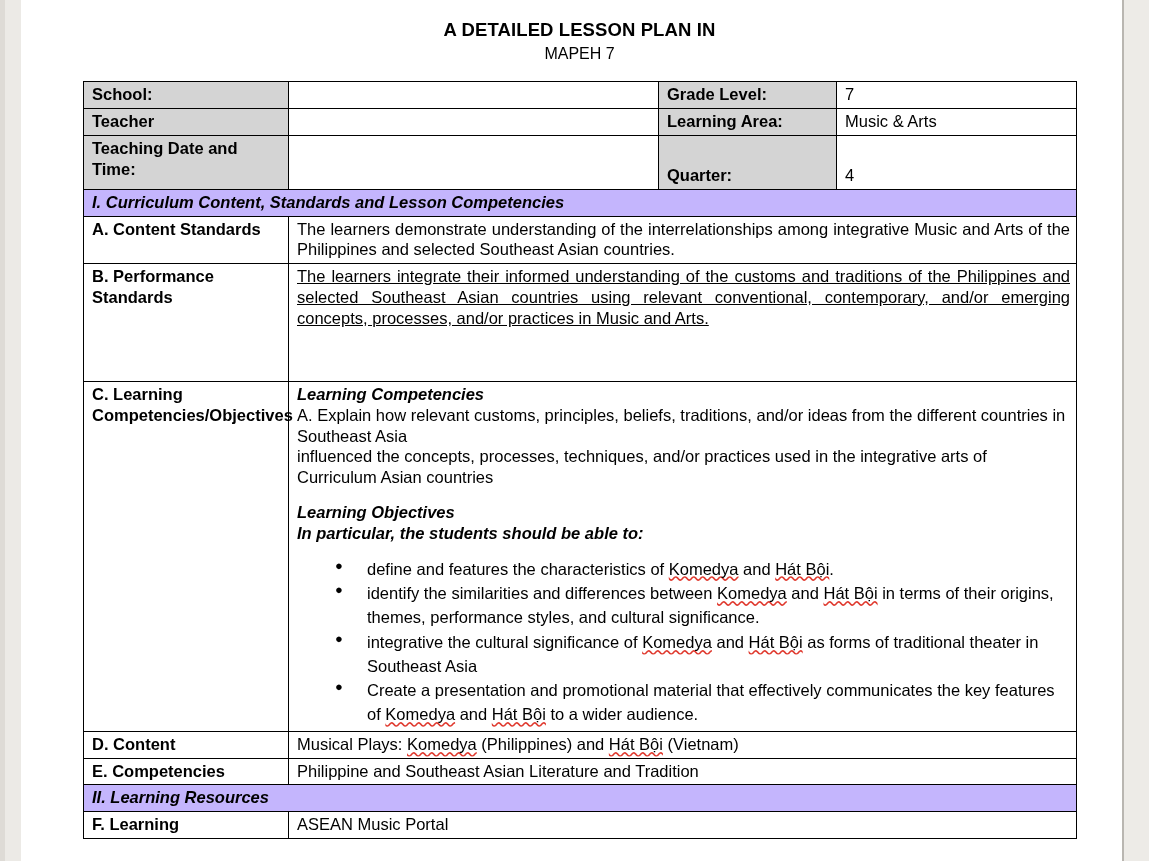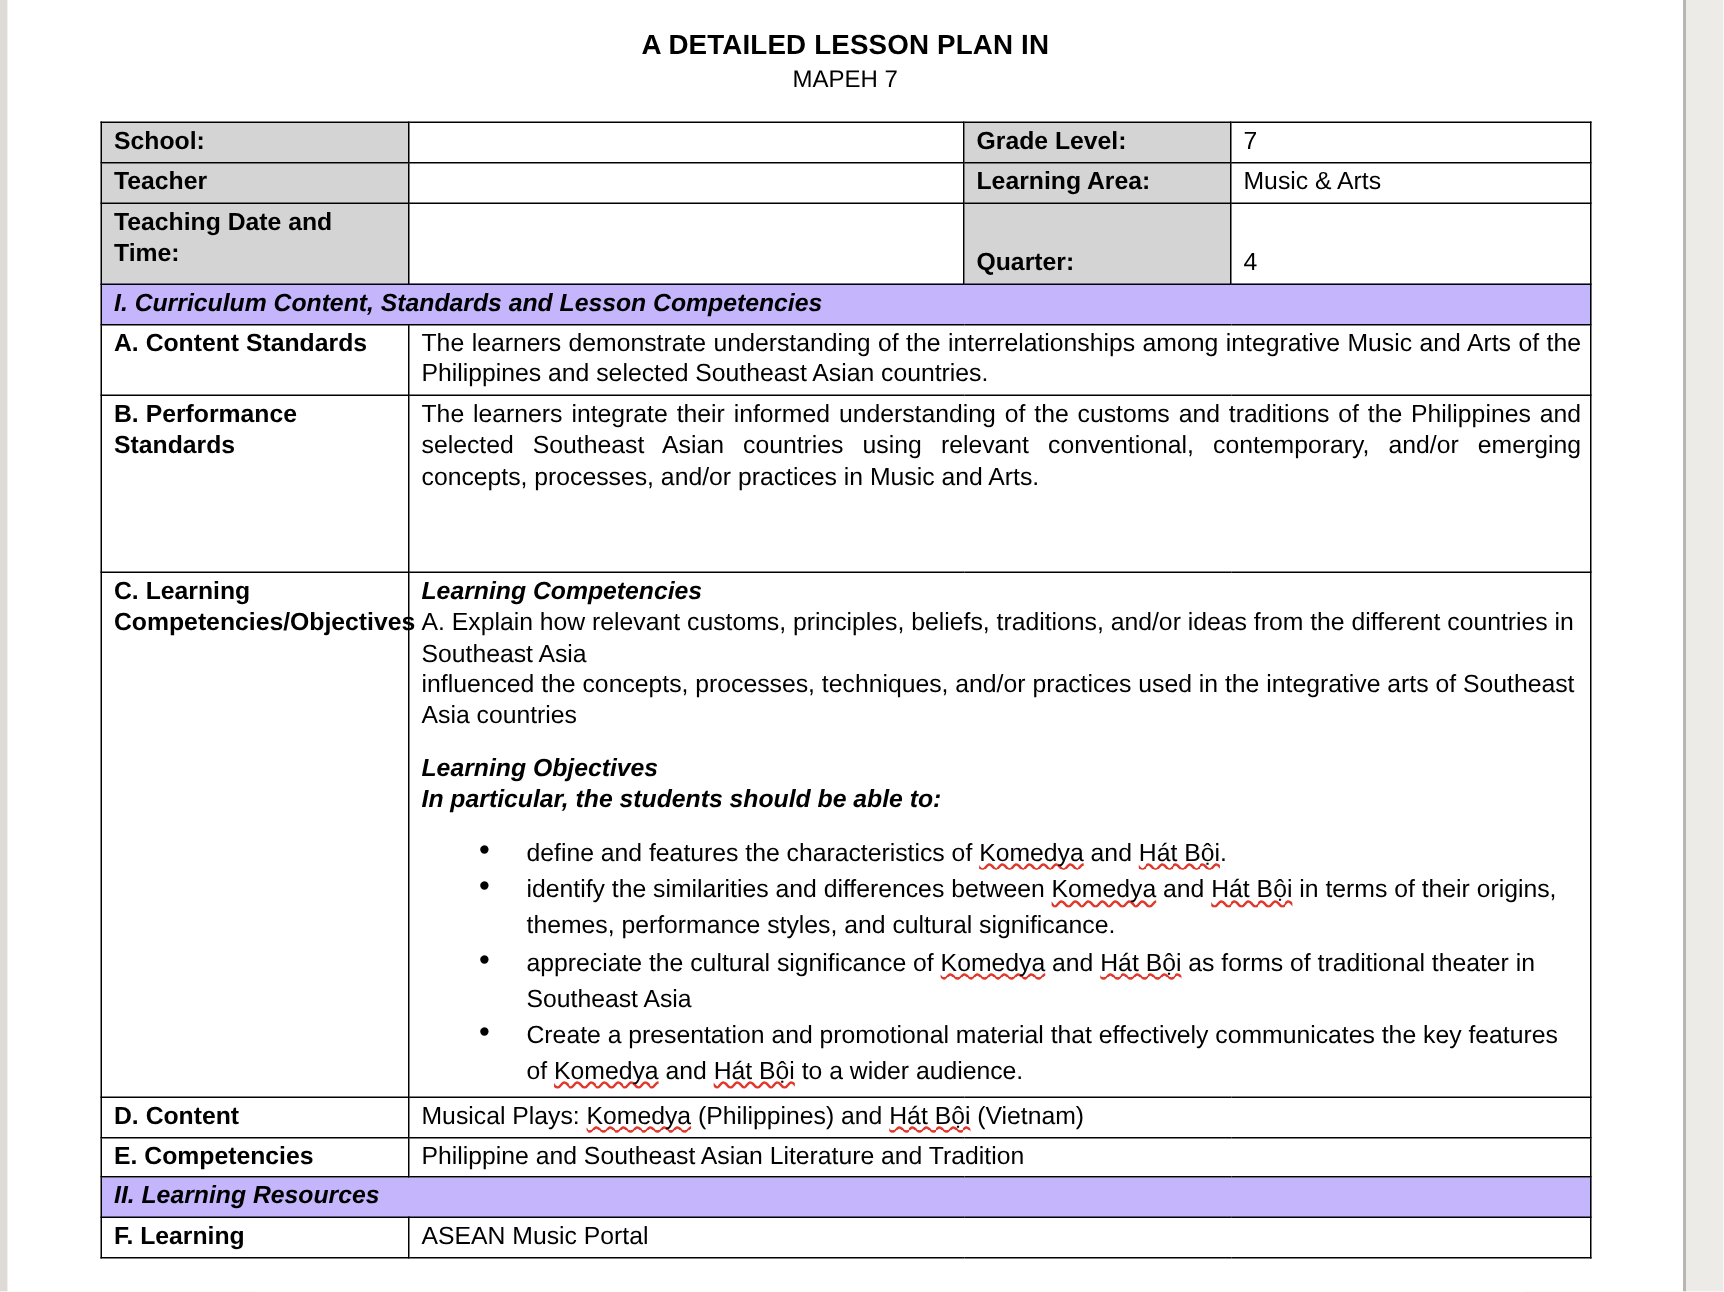--- a/index.html
+++ b/index.html
@@ -23,21 +23,21 @@
     background: #eceae6;
   }
   .left-gutter {
     position: absolute;
     left: 0; top: 0;
     width: 5px; height: 861px;
     background: #dedbd6;
   }
   .page-sheet {
     position: absolute;
-    left: 5px; top: 0;
+    left: 21px; top: 0;
     width: 1117px;
     height: 861px;
     background: #ffffff;
     overflow: hidden;
   }
   .page-edge {
     position: absolute;
     left: 1122px; top: 0;
     width: 2px; height: 861px;
     background: #b9b6b1;
@@ -102,21 +102,21 @@
   }
 
   .rowlabel {
     font-weight: bold;
     font-size: 16.5px;
     line-height: 1.26;
   }
 
   .body-cell { font-size: 16.5px; line-height: 1.3; }
   .justify { text-align: justify; }
-  .loose { line-height: 1.62; }
+  .loose { line-height: 1.62; text-decoration: underline; }
   .sub-head { font-weight: bold; font-style: italic; }
 
   
   .sp {
     text-decoration: underline wavy #e03a2f;
     text-decoration-skip-ink: none;
   }
 
   ul.objectives {
     margin: 0;
@@ -197,34 +197,34 @@
         <td class="body-cell justify loose" colspan="3">The learners integrate their informed understanding of the customs and traditions of the Philippines and selected Southeast Asian countries using relevant conventional, contemporary, and/or emerging concepts, processes, and/or practices in Music and Arts.</td>
       </tr>
 
       <tr>
         <td class="rowlabel cellpad-tall" style="width:205px">
           <span>C. Learning Competencies/Objectives</span>
         </td>
         <td class="body-cell cellpad-tall" colspan="3">
           <div class="sub-head">Learning Competencies</div>
           <div>A. Explain how relevant customs, principles, beliefs, traditions, and/or ideas from the different countries in Southeast Asia</div>
-          <div>influenced the concepts, processes, techniques, and/or practices used in the integrative arts of Southeast Asia countries</div>
+          <div>influenced the concepts, processes, techniques, and/or practices used in the integrative arts of Curriculum Asian countries</div>
           <div class="gap-sm"></div>
           <div class="sub-head">Learning Objectives</div>
           <div class="sub-head">In particular, the students should be able to:</div>
           <div class="gap-sm"></div>
           <ul class="objectives">
             <li>
               <span>define and features the characteristics of </span><span class="sp">Komedya</span><span> and </span><span class="sp">Hát Bội</span><span>.</span>
             </li>
             <li>
               <span>identify the similarities and differences between </span><span class="sp">Komedya</span><span> and </span><span class="sp">Hát Bội</span><span> in terms of their origins, themes, performance styles, and cultural significance.</span>
             </li>
             <li>
-              <span>appreciate the cultural significance of </span><span class="sp">Komedya</span><span> and </span><span class="sp">Hát Bội</span><span> as forms of traditional theater in Southeast Asia</span>
+              <span>integrative the cultural significance of </span><span class="sp">Komedya</span><span> and </span><span class="sp">Hát Bội</span><span> as forms of traditional theater in Southeast Asia</span>
             </li>
             <li>
               <span>Create a presentation and promotional material that effectively communicates the key features of </span><span class="sp">Komedya</span><span> and </span><span class="sp">Hát Bội</span><span> to a wider audience.</span>
             </li>
           </ul>
         </td>
       </tr>
 
       <tr>
         <td class="rowlabel">D. Content</td>

